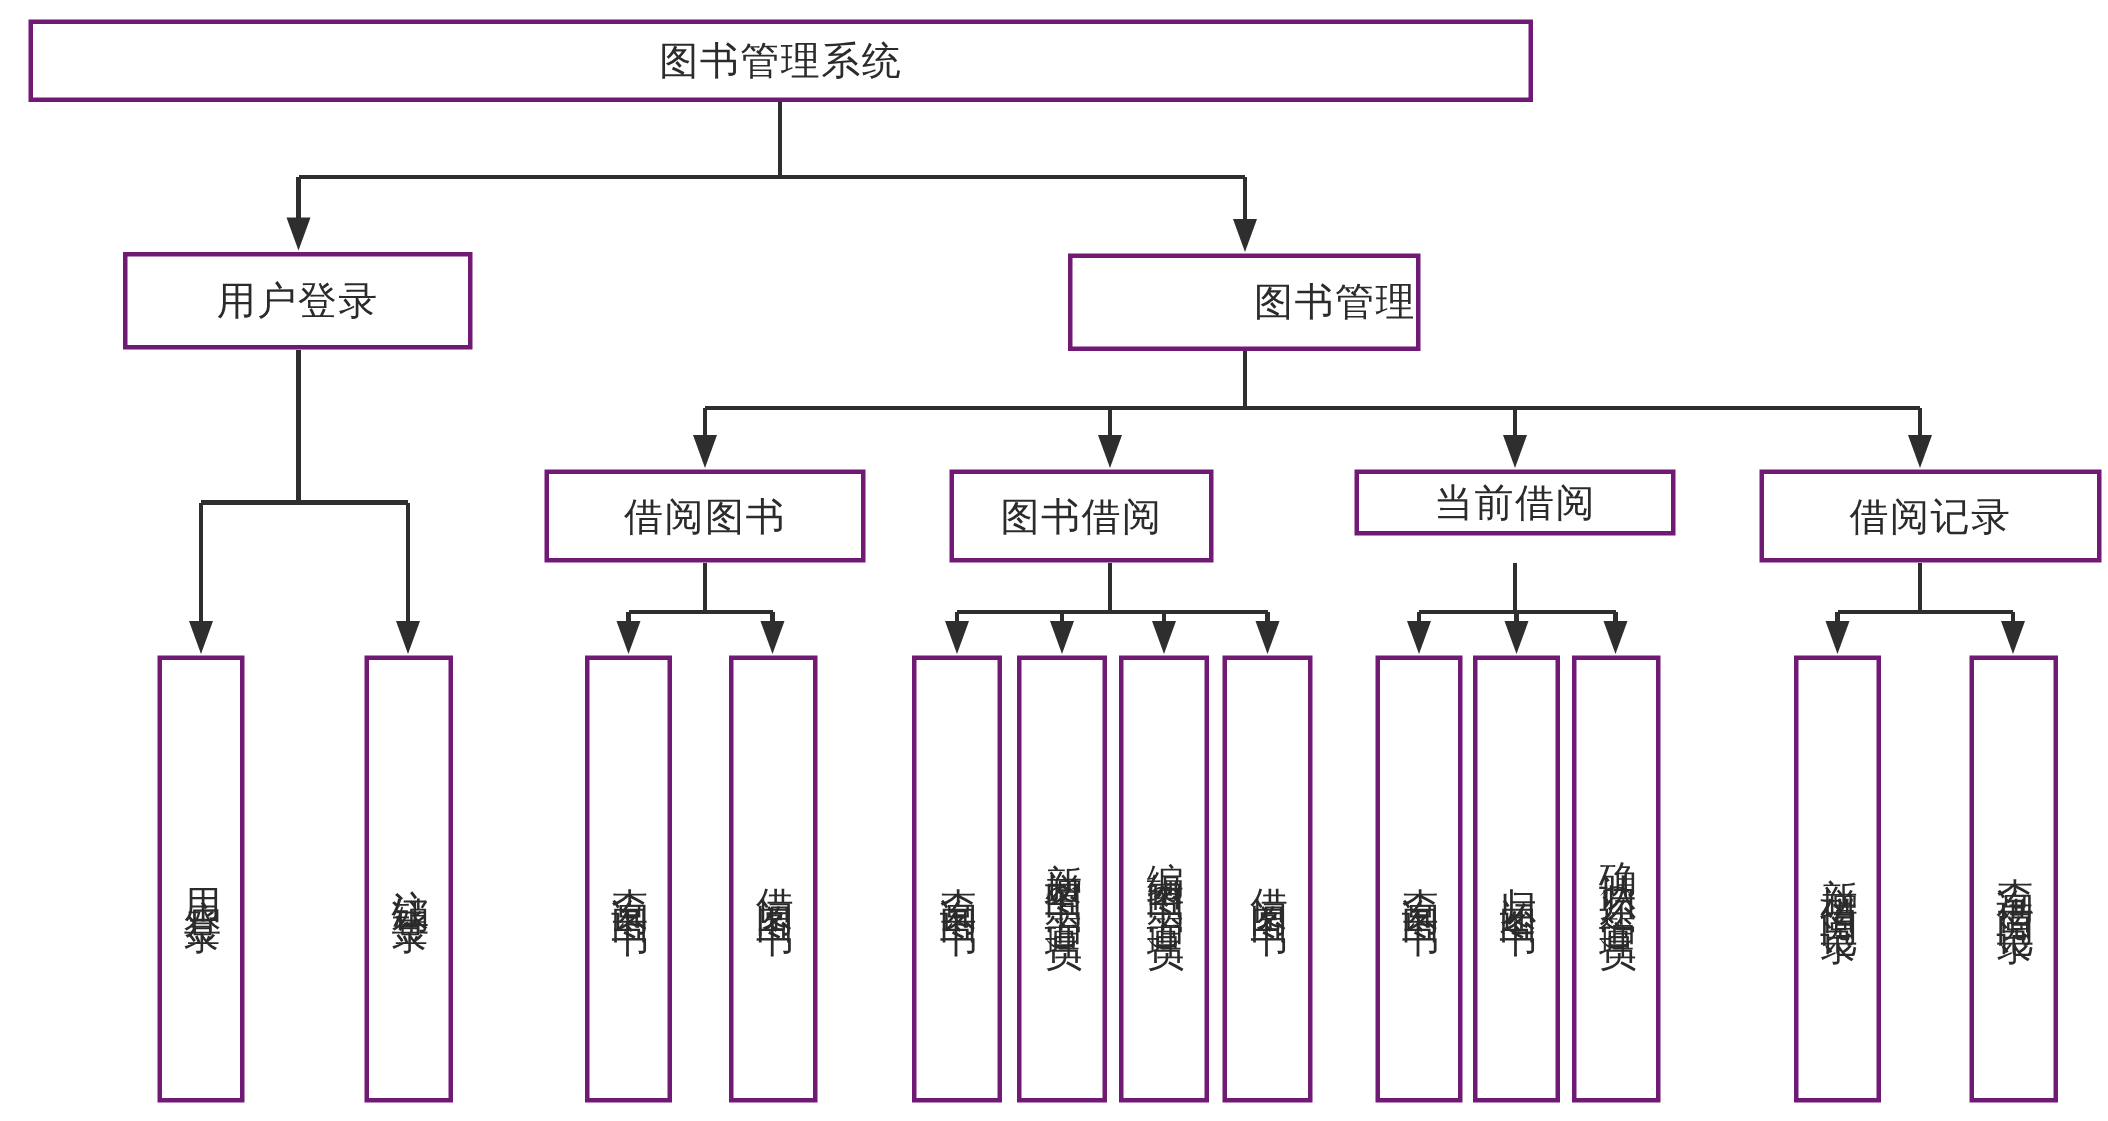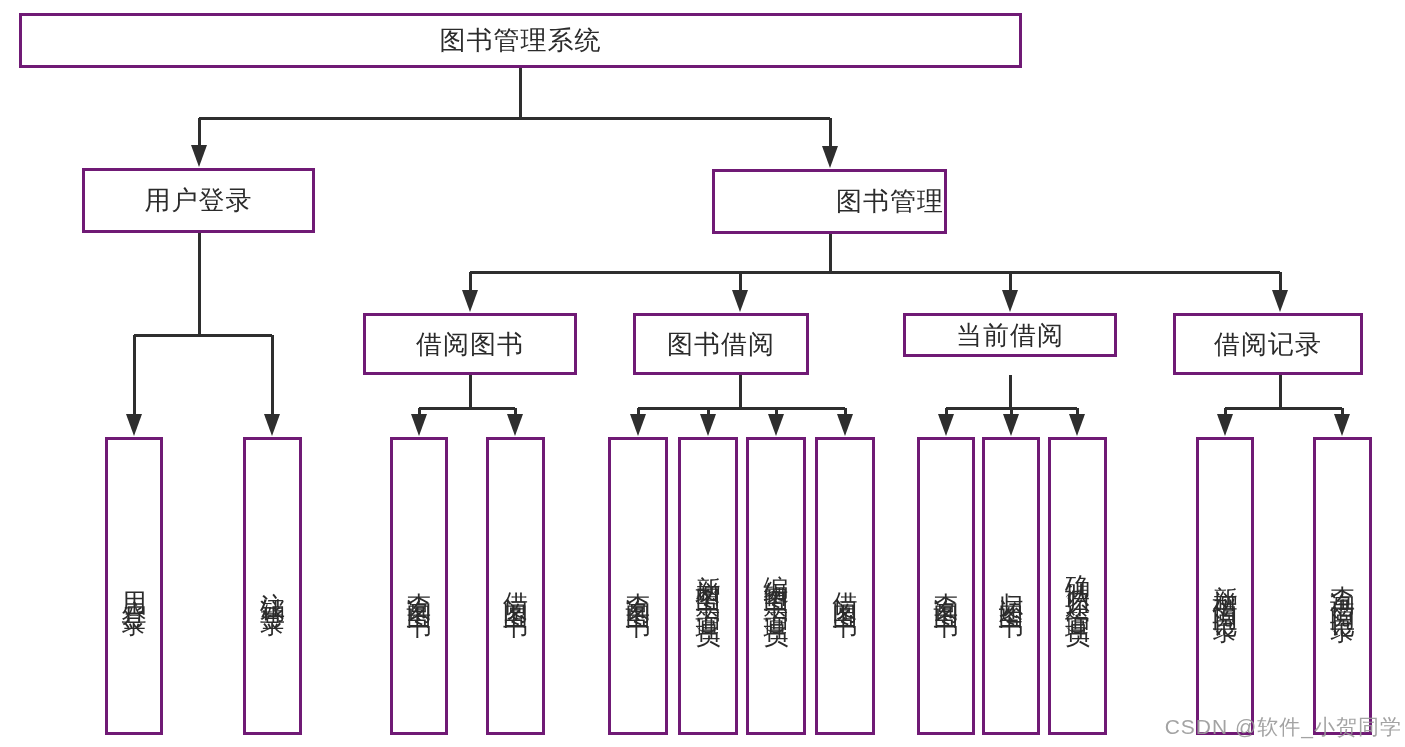--- a/index.html
+++ b/index.html
@@ -97,21 +97,21 @@
 
   <div class="node hbox" style="left:363px; top:313px; width:214px; height:62px;">
     <span>借阅图书</span>
   </div>
   <div class="node hbox" style="left:633px; top:313px; width:176px; height:62px;">
     <span>图书借阅</span>
   </div>
   <div class="node hbox" style="left:903px; top:313px; width:214px; height:44px;">
     <span>当前借阅</span>
   </div>
-  <div class="node hbox" style="left:1173px; top:313px; width:190px; height:62px;">
+  <div class="node hbox" style="left:1173px; top:313px; width:228px; height:62px;">
     <span>借阅记录</span>
   </div>
 
   <div class="node vbox" style="left:105px; top:437px; width:58px; height:298px;">
     <span class="vtext">用户登录</span>
   </div>
   <div class="node vbox" style="left:243px; top:437px; width:59px; height:298px;">
     <span class="vtext">注销登录</span>
   </div>
 
@@ -145,15 +145,14 @@
     <span class="vtext">确认归还（管理员）</span>
   </div>
 
   <div class="node vbox" style="left:1196px; top:437px; width:58px; height:298px;">
     <span class="vtext">新增借阅记录</span>
   </div>
   <div class="node vbox" style="left:1313px; top:437px; width:59px; height:298px;">
     <span class="vtext">查询借阅记录</span>
   </div>
 
-  <div class="watermark">CSDN @软件_小贺同学</div>
 
 </div>
 
 </body></html>

